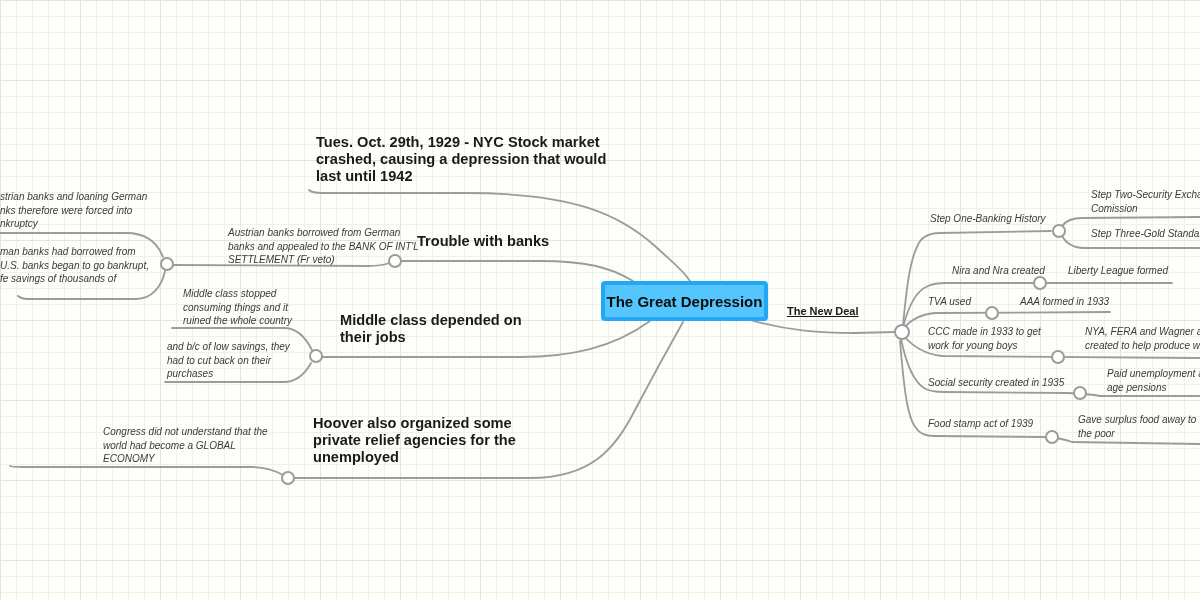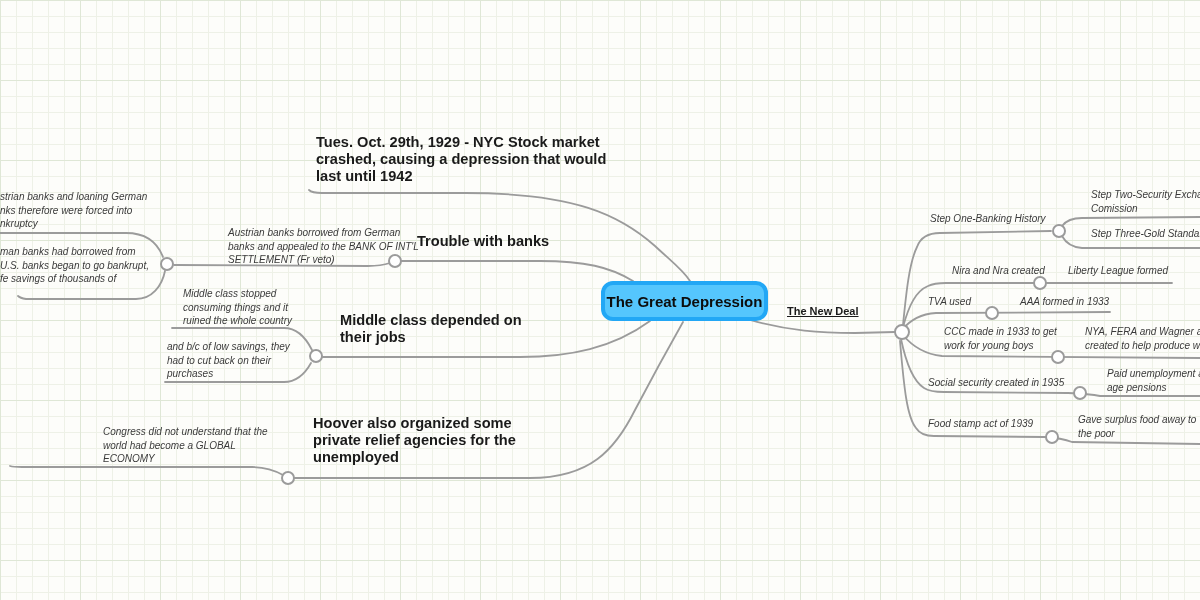--- a/index.html
+++ b/index.html
@@ -13,21 +13,21 @@
       linear-gradient(#eef1e7 1px, transparent 1px),
       linear-gradient(90deg, #eef1e7 1px, transparent 1px);
     background-size:80px 80px,80px 80px,16px 16px,16px 16px;
   }
   .canvas{position:absolute;inset:0;width:1200px;height:600px;}
   svg.wires{position:absolute;left:0;top:0;}
   .lbl{position:absolute;font-size:10px;line-height:13.6px;color:#3a3a3a;white-space:nowrap;font-style:italic;}
   .lbl-b{position:absolute;font-size:14.6px;line-height:17.2px;color:#1a1a1a;font-weight:bold;white-space:nowrap;}
   .root-node{
     position:absolute;left:601px;top:281px;width:167px;height:40px;
-    box-sizing:border-box;background:#55c6fd;border:4px solid #22a7f5;border-radius:12px;
+    box-sizing:border-box;background:#55c6fd;border:4px solid #22a7f5;border-radius:4px;
     display:flex;align-items:center;justify-content:center;
     font-weight:bold;font-size:15px;color:#0d0d0d;white-space:nowrap;
   }
   .line{display:block;}
 </style>
 </head>
 <body>
 
 <div class="canvas">
 
@@ -134,21 +134,21 @@
   </div>
 
   <div class="lbl" style="left:1091px;top:227px;">Step Three-Gold Standar</div>
 
   <div class="lbl" style="left:952px;top:264px;">Nira and Nra created</div>
   <div class="lbl" style="left:1068px;top:264px;">Liberty League formed</div>
 
   <div class="lbl" style="left:928px;top:295px;text-align:right;">TVA used</div>
   <div class="lbl" style="left:1020px;top:295px;">AAA formed in 1933</div>
 
-  <div class="lbl" style="left:928px;top:325px;padding-left:16px;">
+  <div class="lbl" style="left:928px;top:325px;">
     <span class="line">CCC made in 1933 to get</span>
     <span class="line">work for young boys</span>
   </div>
 
   <div class="lbl" style="left:1085px;top:325px;">
     <span class="line">NYA, FERA and Wagner act</span>
     <span class="line">created to help produce w</span>
   </div>
 
   <div class="lbl" style="left:928px;top:376px;">Social security created in 1935</div>

